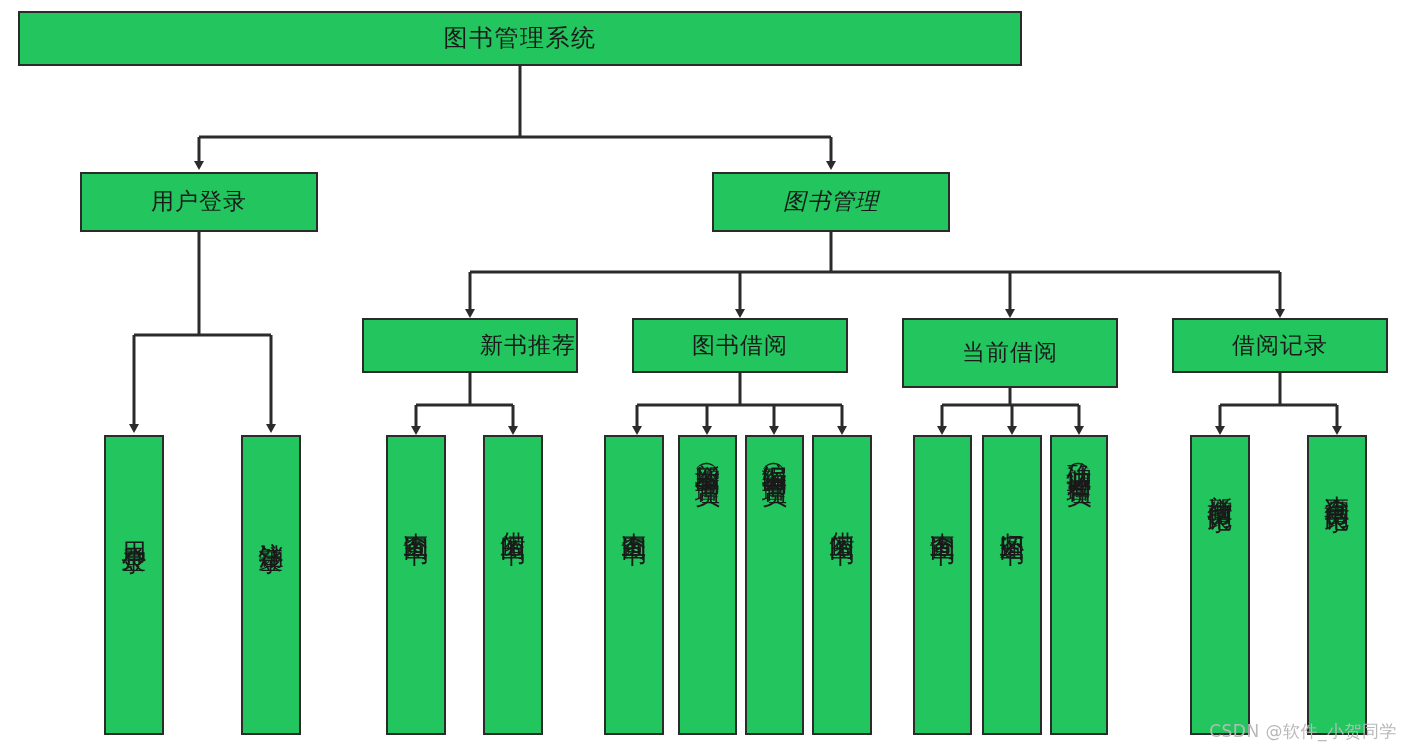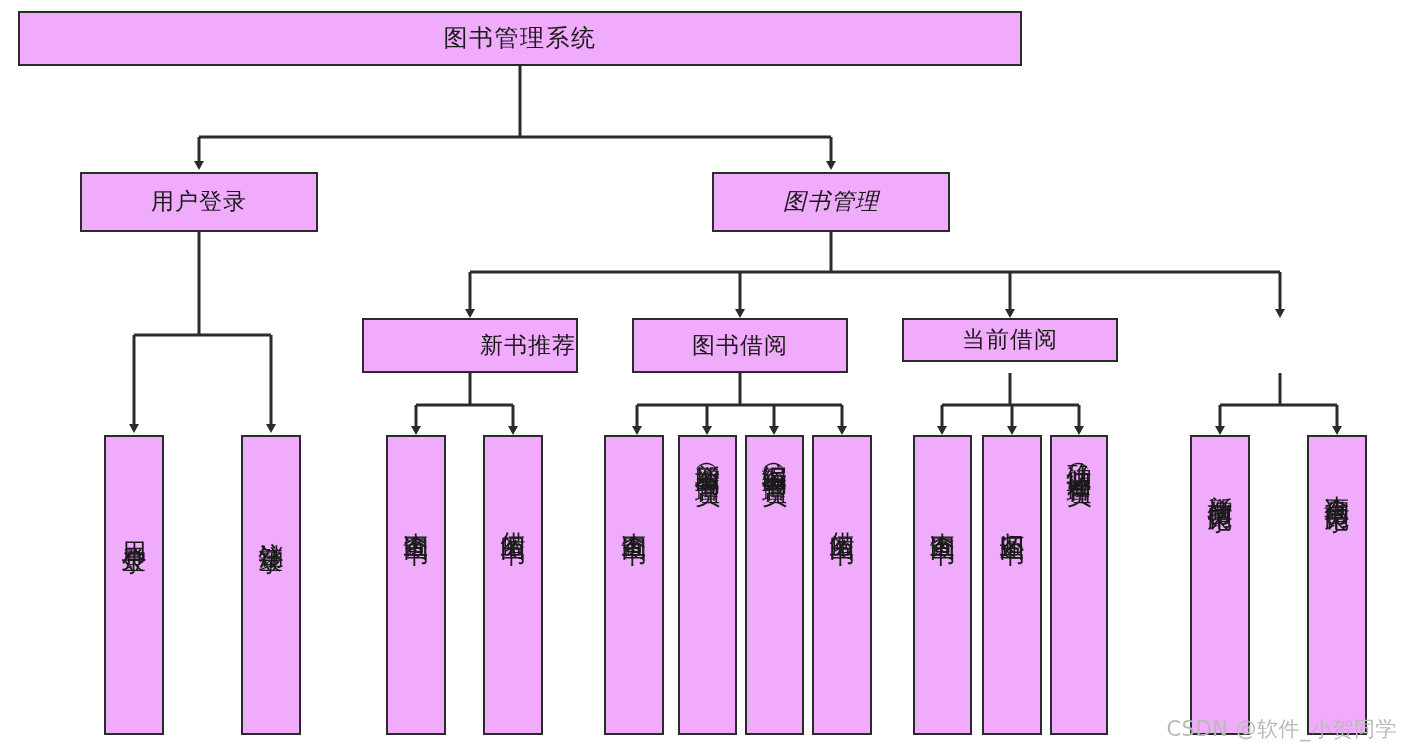--- a/index.html
+++ b/index.html
@@ -9,21 +9,21 @@
     background:#ffffff;
     font-family:"DejaVu Sans","Liberation Sans",sans-serif;
     overflow:hidden;
   }
   #canvas{position:relative;width:1405px;height:747px;}
   svg.edges{position:absolute;left:0;top:0;width:1405px;height:747px;pointer-events:none;}
 
   .node{
     position:absolute;
     box-sizing:border-box;
-    background:#f0abfc;
+    background:#22c55e;
     border:2px solid #2b2b2b;
     display:flex;
     align-items:center;
     justify-content:center;
     color:#1a1a1a;
   }
   .node .lbl{
     display:block;
     text-align:center;
     line-height:1.18;
@@ -39,21 +39,21 @@
     text-orientation:upright;
     font-size:25px;
     line-height:1.08;
     letter-spacing:3px;
     white-space:nowrap;
   }
 
   #watermark{
     position:absolute;
     right:8px;bottom:4px;
-    font-size:21px;
+    font-size:17px;
     color:#b9b9b9;
     letter-spacing:0.5px;
     white-space:nowrap;
   }
 </style>
 </head>
 <body>
 
 <div id="canvas">
 
@@ -117,22 +117,25 @@
   <div class="node h" style="left:712px;top:172px;width:238px;height:60px;font-style:italic;">
     <span class="lbl">图书管理</span>
   </div>
 
   <div class="node h" style="left:362px;top:318px;width:216px;height:55px;justify-content:flex-end;">
     <span class="lbl">新书推荐</span>
   </div>
   <div class="node h" style="left:632px;top:318px;width:216px;height:55px;">
     <span class="lbl">图书借阅</span>
   </div>
-  <div class="node h" style="left:902px;top:318px;width:216px;height:44px;">
+  <div class="node h" style="left:902px;top:318px;width:216px;height:70px;">
     <span class="lbl">当前借阅</span>
+  </div>
+  <div class="node h" style="left:1172px;top:318px;width:216px;height:55px;">
+    <span class="lbl">借阅记录</span>
   </div>
 
   <div class="node v" style="left:104px;top:435px;width:60px;height:300px;padding-top:85px;">
     <span class="lbl">用户登录</span>
   </div>
   <div class="node v" style="left:241px;top:435px;width:60px;height:300px;padding-top:85px;">
     <span class="lbl">注销登录</span>
   </div>
 
   <div class="node v" style="left:386px;top:435px;width:60px;height:300px;padding-top:75px;">

